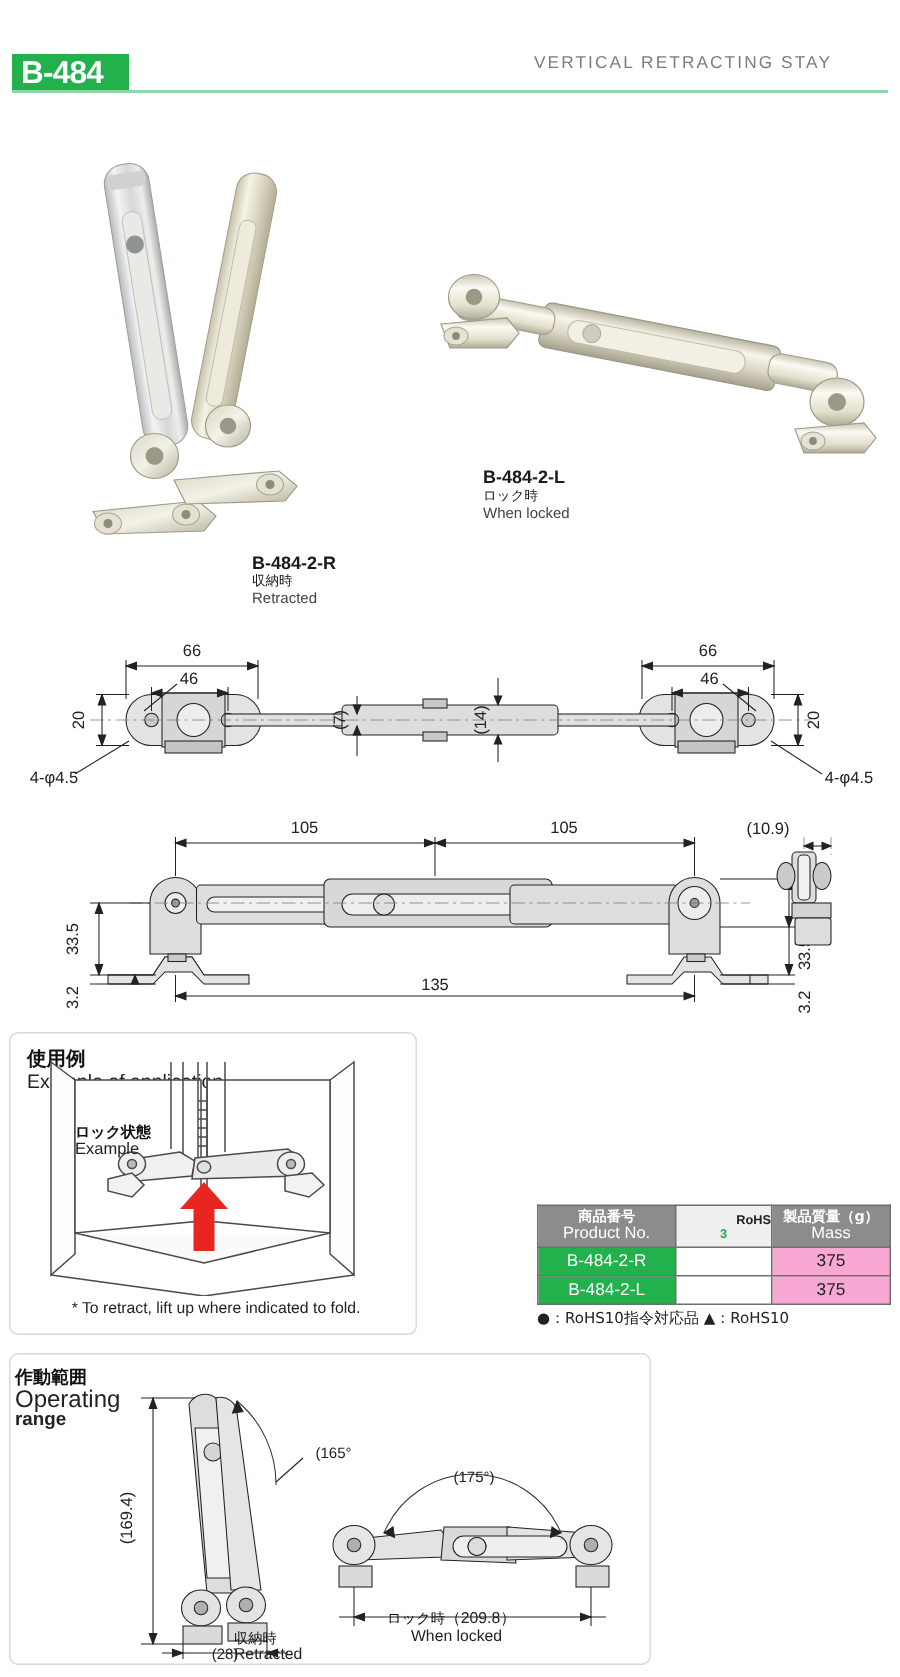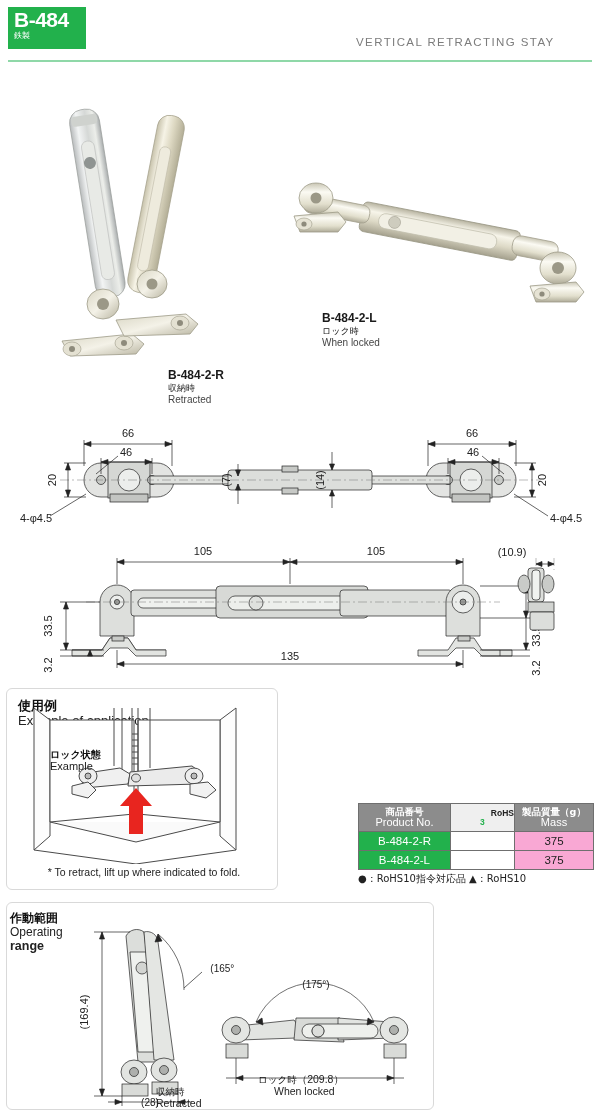--- a/index.html
+++ b/index.html
@@ -6,21 +6,21 @@
   body{
     width:600px;height:1118px;background:#ffffff;position:relative;
     font-family:"Liberation Sans","DejaVu Sans",sans-serif;
     color:#333;overflow:hidden;
   }
   .abs{position:absolute;}
 
   
   #header{left:0;top:0;width:600px;height:72px;}
   #code-badge{
-    left:8px;top:7px;width:78px;height:42px;background:#22b14c;
+    left:8px;top:36px;width:78px;height:26px;background:#22b14c;
     color:#fff;box-sizing:border-box;padding:2px 0 0 6px;
   }
   #code-badge .code{font-size:21px;font-weight:bold;line-height:22px;letter-spacing:-0.5px;}
   #code-badge .sub{font-size:8px;line-height:10px;font-family:"DejaVu Sans",sans-serif;}
   #header-title{
     left:356px;top:36px;font-size:11.5px;color:#7c7c7c;letter-spacing:1.4px;
   }
   #header-rule{left:8px;top:60px;width:584px;height:2px;background:#8fd8a8;}
 
   
@@ -64,21 +64,21 @@
   td.rohs-cell{background:#fff;width:32px;}
   td.mass-cell{background:#f9a8d4;color:#222;padding:3px 0;font-size:11.5px;width:78px;}
   #rohs-legend{left:358px;top:872px;font-size:10px;color:#222;font-family:"DejaVu Sans",sans-serif;}
 
   
   #range-box{
     left:6px;top:902px;width:428px;height:208px;
     border:1px solid #d9d9d9;border-radius:6px;background:#fff;box-sizing:border-box;
   }
   #range-title-jp{left:10px;top:910px;font-family:"DejaVu Sans",sans-serif;font-size:12px;font-weight:bold;color:#111;}
-  #range-title-en1{left:10px;top:925px;font-size:12px;color:#222;}
+  #range-title-en1{left:10px;top:925px;font-size:16px;color:#222;}
   #range-title-en2{left:10px;top:939px;font-size:12.5px;color:#222;font-weight:bold;}
 
   .lbl-jp{font-family:"DejaVu Sans",sans-serif;font-size:9.5px;color:#111;}
   .lbl-en{font-size:10.5px;color:#222;}
 </style>
 </head>
 <body>
 
 <div class="abs" id="header">
   <div class="abs" id="code-badge">

